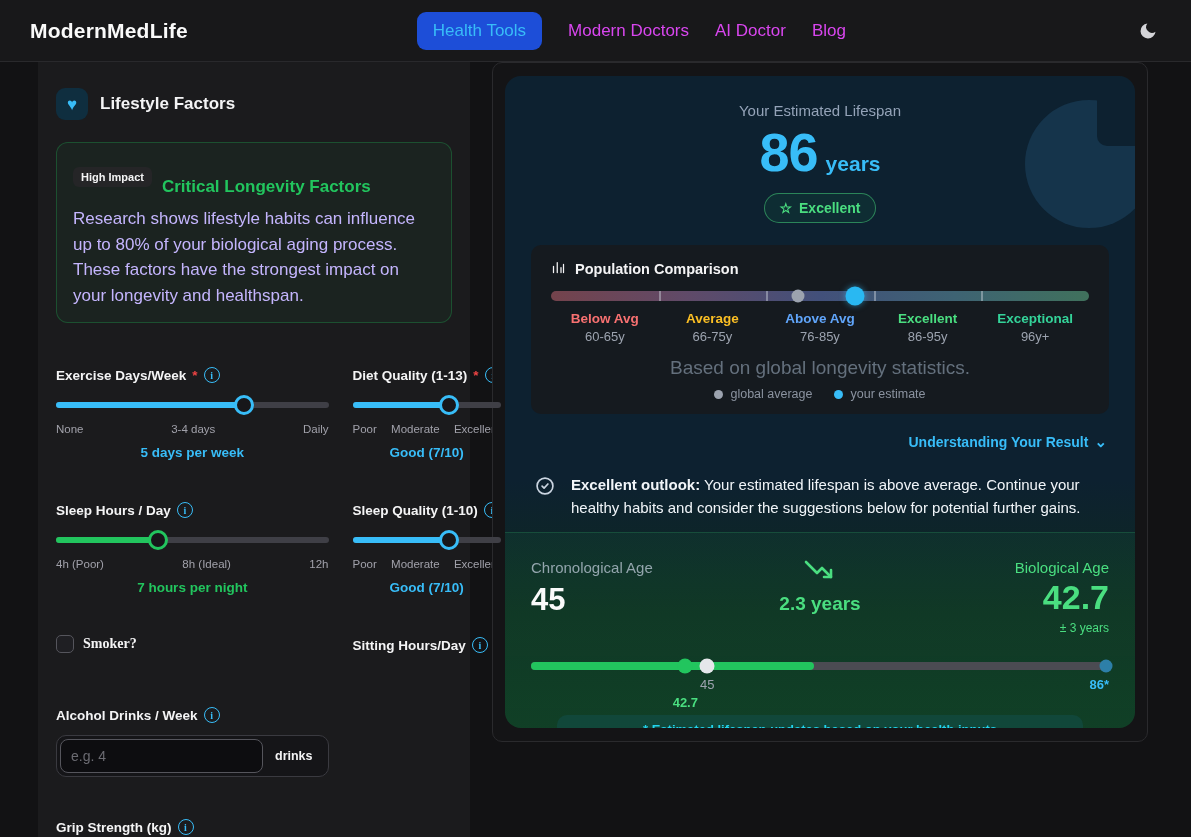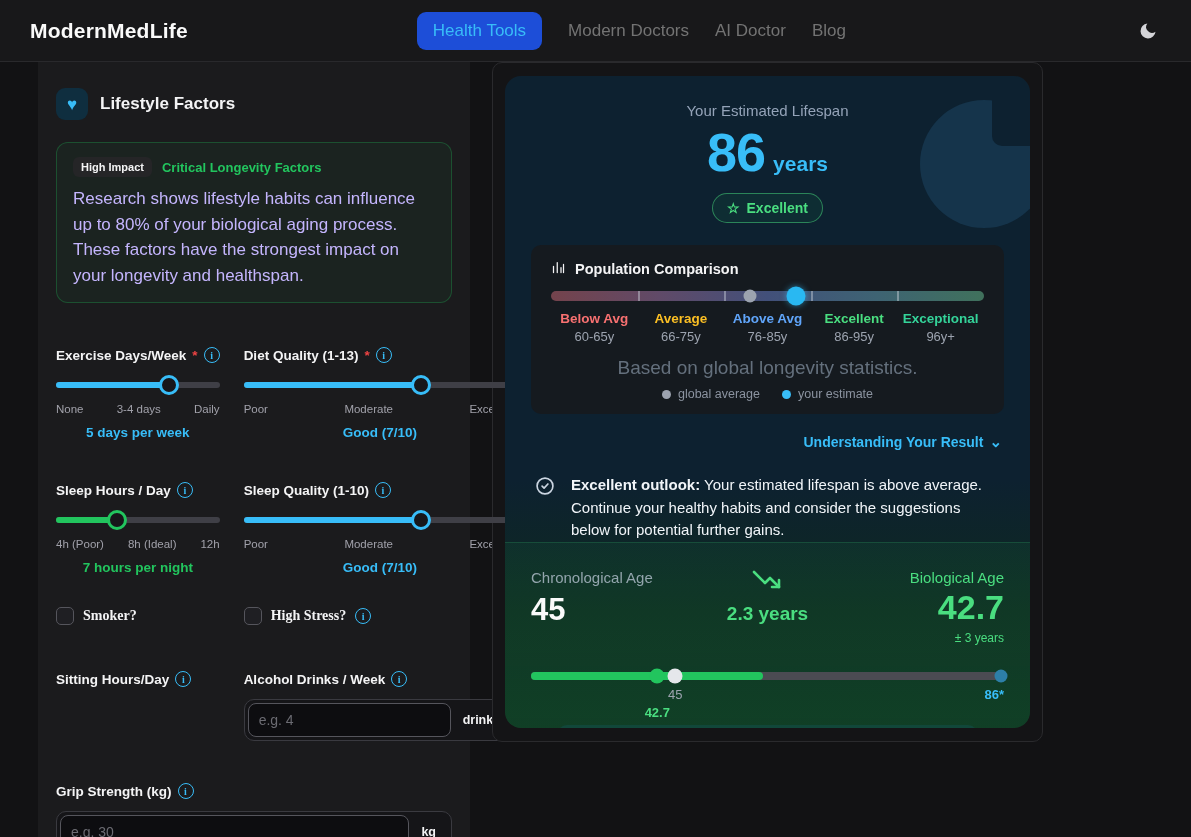--- a/index.html
+++ b/index.html
@@ -5,46 +5,46 @@
   * { margin:0; padding:0; box-sizing:border-box; }
   html,body { width:1191px; height:837px; overflow:hidden; background:#121214;
     font-family:"Liberation Sans", sans-serif; color:#e4e4e7; }
 
   
   .nav { height:62px; background:#18181a; border-bottom:1px solid #29292c;
     display:flex; align-items:center; padding:0 30px; }
   .brand { font-size:21px; font-weight:bold; color:#fafafa; letter-spacing:.2px; }
   .nav-items { display:flex; align-items:center; gap:26px; margin:0 auto;
     transform:translateX(-30px); }
-  .nav-item { font-size:17px; color:#737373; cursor:pointer; }
+  .nav-item { font-size:17px; color:#d946ef; cursor:pointer; }
   .nav-item.active { color:#38bdf8; background:#1d4ed8; padding:9px 16px; border-radius:9px; }
   .moon { width:26px; height:26px; display:flex; align-items:center; justify-content:center; }
 
   
   .main { display:flex; align-items:flex-start; padding-left:38px; }
   .left-card { width:432px; background:#1b1b1d; min-height:775px; padding:16px 18px 0 18px; }
-  .right-outer { width:551px; margin-left:22px; height:680px;
+  .right-outer { width:656px; margin-left:22px; height:680px;
     border:1px solid #2a2a2d; border-radius:10px; padding:13px 12px; background:#141416; }
   .result-card { position:relative; width:100%; height:652px; border-radius:16px; overflow:hidden;
     background:linear-gradient(180deg,#0d2130 0%, #0d2130 62%, #0e2a20 82%, #0e2c1e 100%);
     display:flex; flex-direction:column; }
 
   
   .sec-head { display:flex; align-items:center; gap:12px; margin:10px 0 8px 0; }
   .icon-tile { width:32px; height:32px; border-radius:9px; background:#0f2e3f;
     display:flex; align-items:center; justify-content:center; }
   .heart-glyph { color:#38bdf8; font-size:17px; line-height:1; }
   .sec-title { font-size:17px; font-weight:bold; color:#f4f4f5; }
 
   .green-box { margin:22px 0 28px 0; border:1px solid rgba(34,197,94,.28);
     background:rgba(34,197,94,.05); border-radius:12px; padding:14px 16px; }
   .gb-head { display:flex; align-items:center; gap:10px; margin-bottom:9px; }
   .impact-badge { background:#252527; color:#f4f4f5; font-size:11px; font-weight:bold;
     padding:4px 8px; border-radius:6px; }
-  .gb-title { color:#22c55e; font-size:13px; font-weight:bold; }
+  .gb-title { color:#22c55e; font-size:17px; font-weight:bold;margin-top:20px; }
   .gb-body { color:#c4b5fd; font-size:17px; line-height:1.5; }
 
   .grid2 { display:grid; grid-template-columns:1fr 1fr; column-gap:24px; }
   .field { margin-bottom:26px;margin-top:16px; }
   .field-label { display:flex; align-items:center; gap:6px; font-size:13.5px;
     font-weight:bold; color:#f4f4f5; margin-bottom:12px; white-space:nowrap; }
   .req { color:#ef4444; font-weight:bold; }
   .info-icon { width:16px; height:16px; border:1.5px solid #38bdf8; border-radius:50%;
     color:#38bdf8; font-size:10px; font-weight:bold; display:inline-flex;
     align-items:center; justify-content:center; flex:none; cursor:pointer; }
@@ -264,25 +264,20 @@
           <span>Moderate</span>
           <span>Excellent</span>
         </div>
         <div class="slider-value val-cyan">Good (7/10)</div>
       </div>
 
       <div class="check-row">
         <span class="checkbox"></span>
         <span class="check-label">Smoker?</span>
       </div>
-      <div class="check-row">
-        <span class="checkbox"></span>
-        <span class="check-label">High Stress?</span>
-        <span class="info-icon"></span>
-      </div>
 
       <div class="field">
         <div class="field-label">
           <span>Sitting Hours/Day</span>
           <span class="info-icon"></span>
         </div>
       </div>
 
       <div class="field">
         <div class="field-label">

